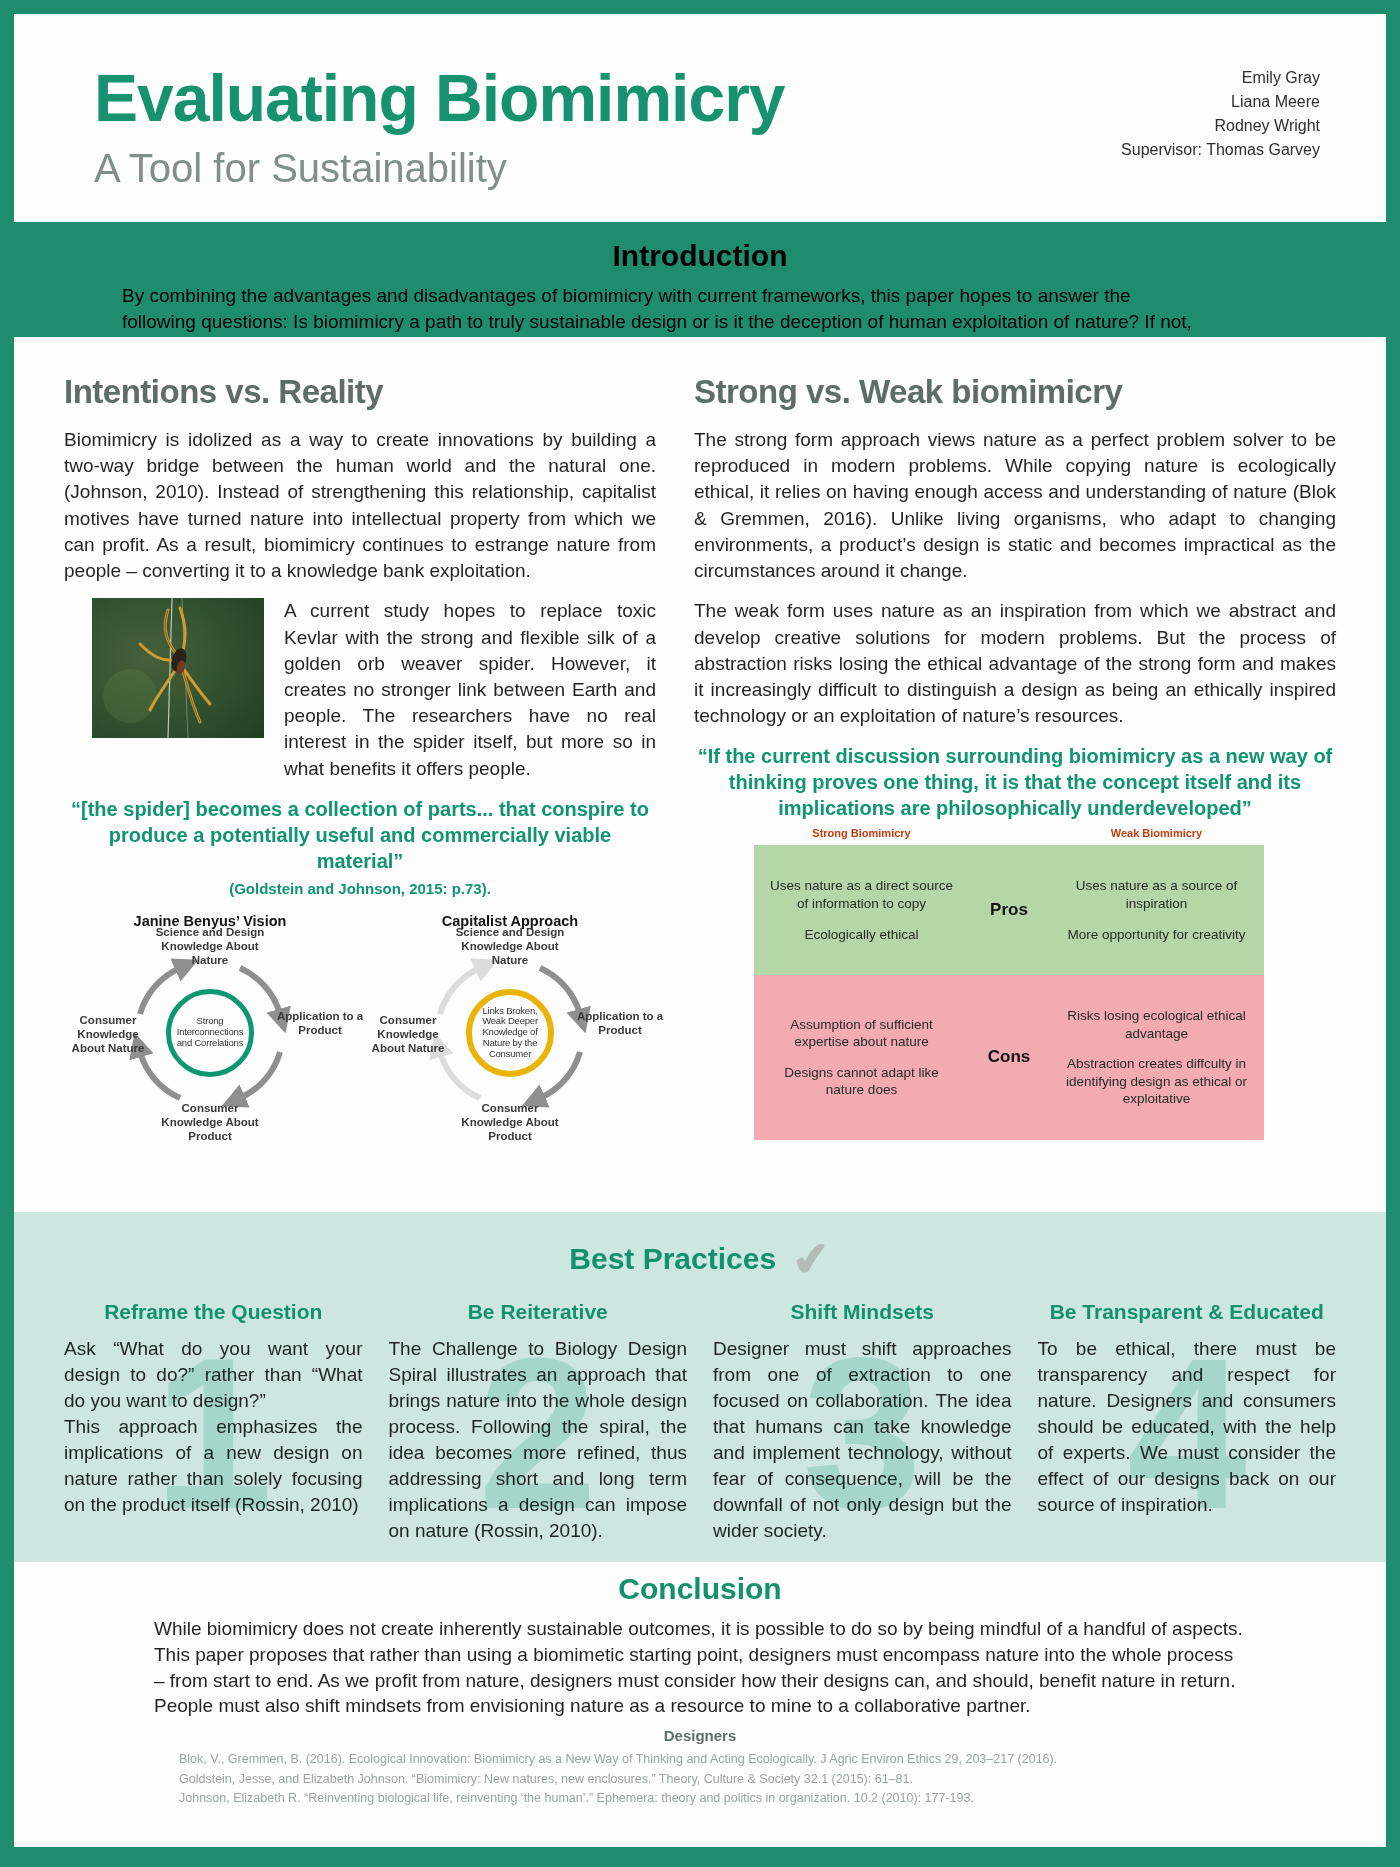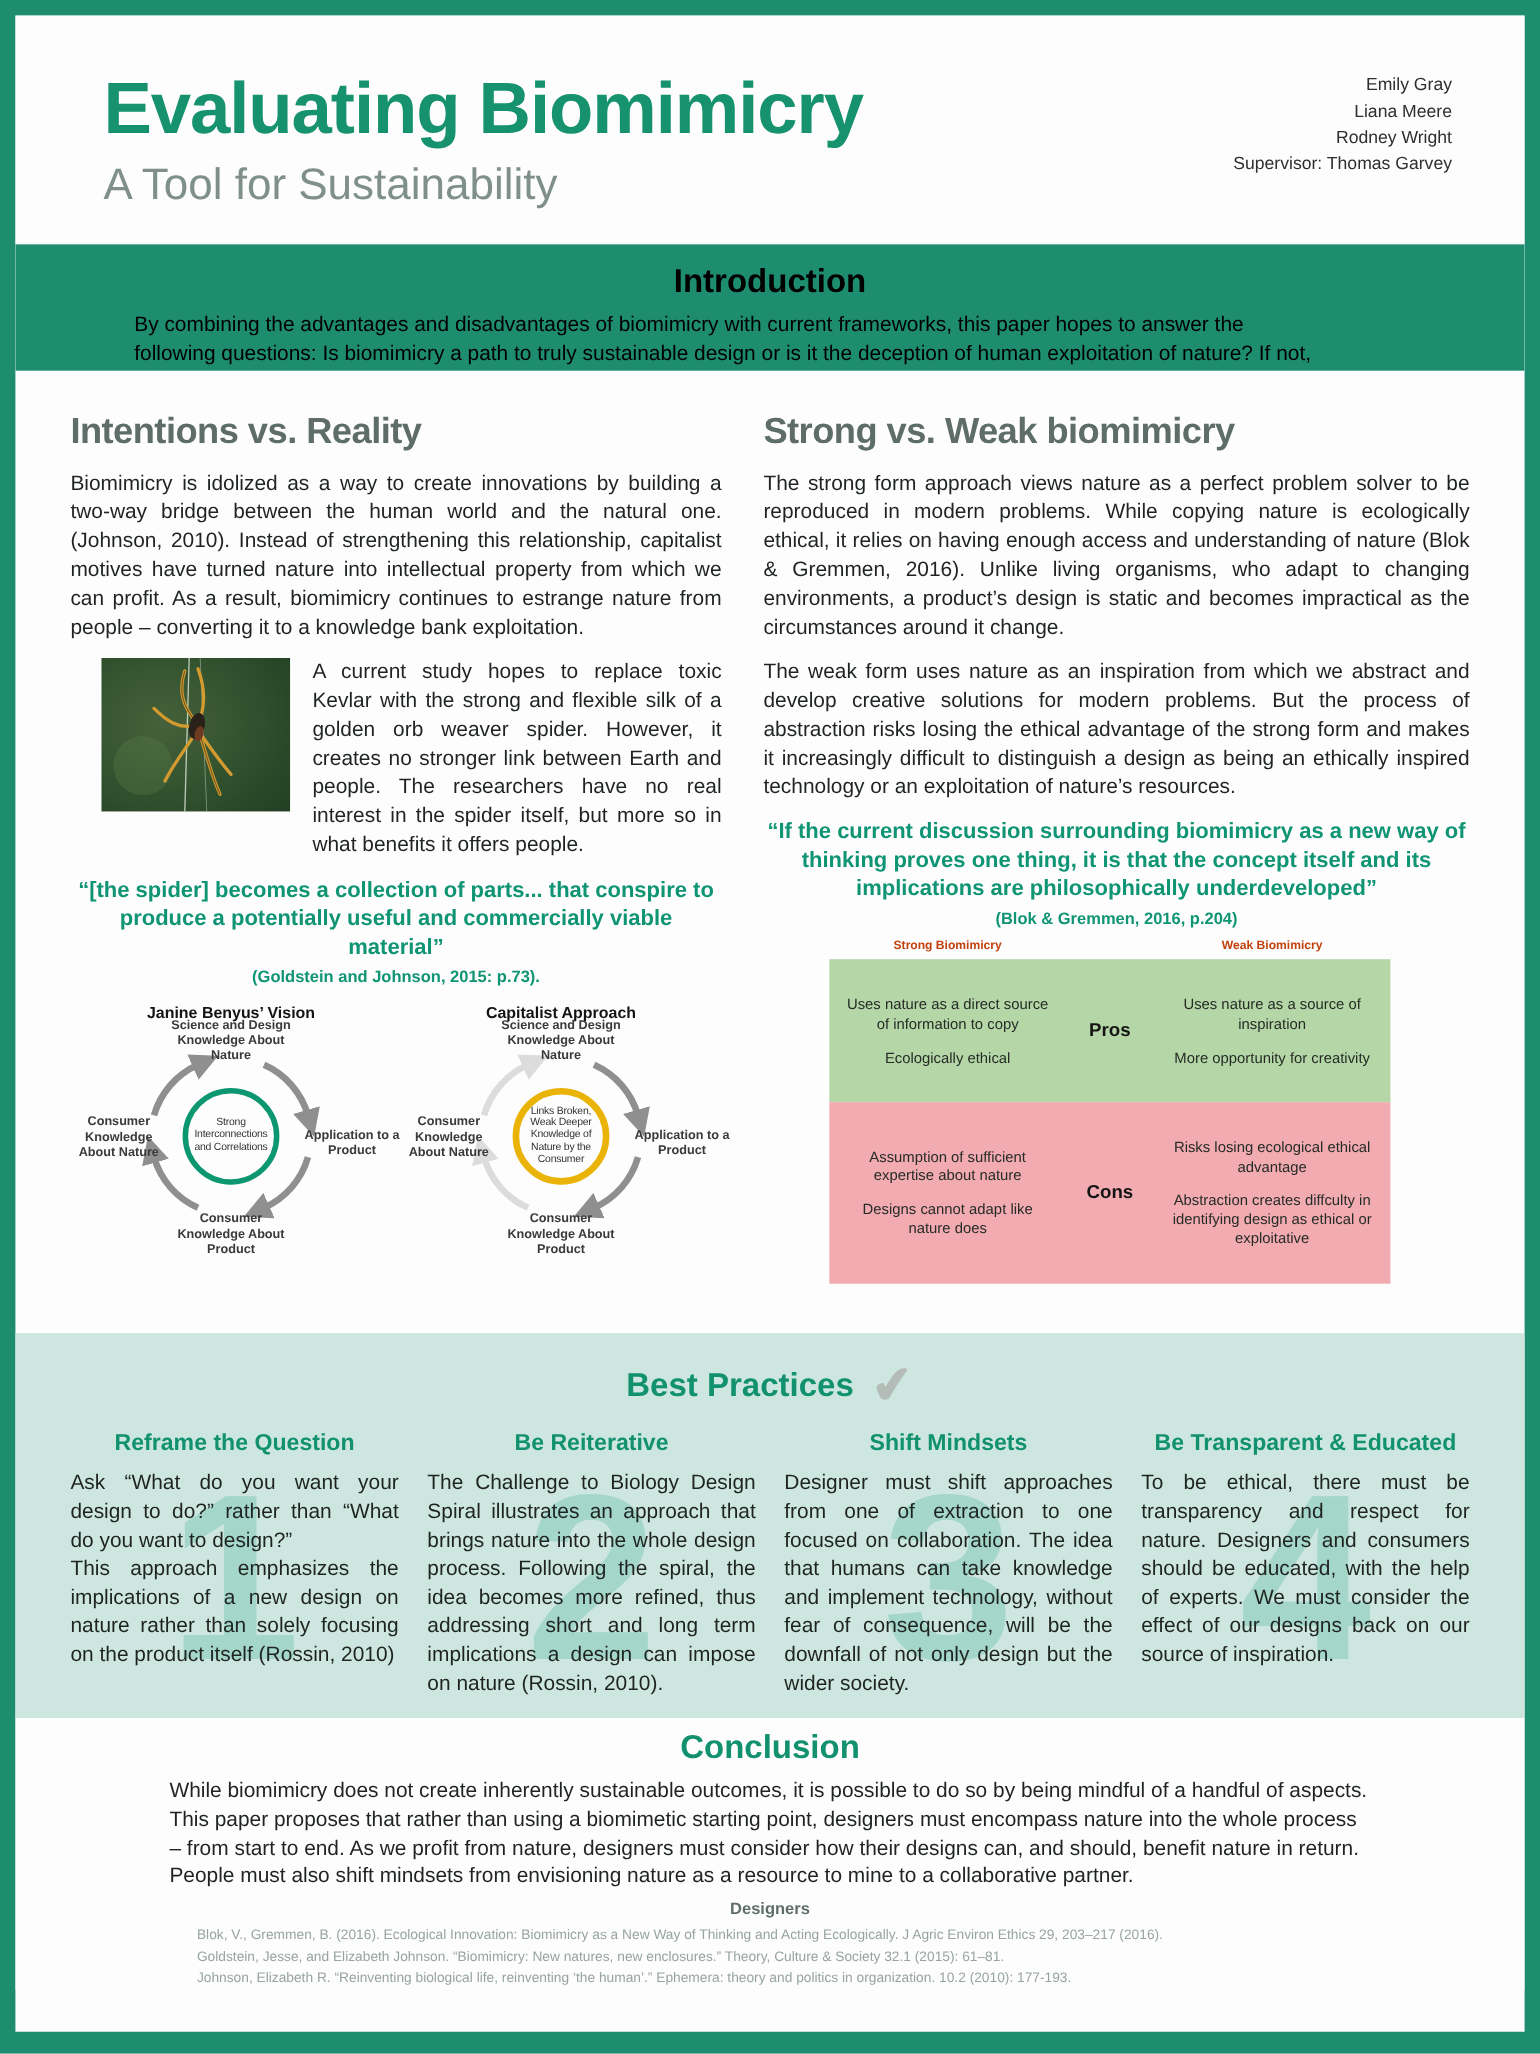--- a/index.html
+++ b/index.html
@@ -32,21 +32,21 @@
   .d-title{text-align:center;font-size:14.5px;font-weight:800;color:#141414;}
   .stage{position:relative;width:292px;height:212px;}
   .stage svg.arcs{position:absolute;left:0;top:0;}
   .ring{position:absolute;left:102px;top:60px;width:88px;height:88px;border-radius:50%;
     display:flex;align-items:center;justify-content:center;text-align:center;background:#fdfdfd;box-sizing:border-box;}
   .ring.green{border:5px solid #0c9770;}
   .ring.red{border:6px solid #eab308;}
   .ring span{font-size:9.5px;line-height:1.15;color:#333;letter-spacing:-0.2px;padding:0 5px;}
   .dlbl{position:absolute;text-align:center;font-size:11.5px;font-weight:700;line-height:1.22;color:#3a3a3a;}
   .dlbl.top{left:81px;top:-4px;width:130px;}
-  .dlbl.right{left:206px;top:96px;width:100px;}
+  .dlbl.right{left:206px;top:80px;width:100px;}
   .dlbl.bottom{left:94px;top:172px;width:104px;}
   .dlbl.left{left:-4px;top:84px;width:96px;}
   
   .cmp{margin:6px 0 0 60px;width:510px;font-size:13.5px;}
   .cmp-head{display:flex;margin-bottom:6px;font-size:11px;font-weight:800;color:#c2410c;}
   .cmp-head .hcell{flex:1;text-align:center;}
   .cmp-head .hspacer{width:80px;}
   .cmp-row{display:flex;min-height:112px;}
   .cmp-row.pros{background:#b5d7a7;}
   .cmp-row.cons{background:#f1abb1;}
@@ -194,21 +194,20 @@
         </div>
 
       </div>
     </div>
 
     <div class="col-r">
       <h2 class="sec">Strong vs. Weak biomimicry</h2>
       <p class="body">The strong form approach views nature as a perfect problem solver to be reproduced in modern problems. While copying nature is ecologically ethical, it relies on having enough access and understanding of nature (Blok &amp; Gremmen, 2016). Unlike living organisms, who adapt to changing environments, a product’s design is static and becomes impractical as the circumstances around it change.</p>
       <p class="body">The weak form uses nature as an inspiration from which we abstract and develop creative solutions for modern problems. But the process of abstraction risks losing the ethical advantage of the strong form and makes it increasingly difficult to distinguish a design as being an ethically inspired technology or an exploitation of nature’s resources.</p>
       <div class="quote">“If the current discussion surrounding biomimicry as a new way of thinking proves one thing, it is that the concept itself and its implications are philosophically underdeveloped”</div>
-      <div class="quote-attr">(Blok &amp; Gremmen, 2016, p.204)</div>
 
       <div class="cmp">
         <div class="cmp-head">
           <div class="hcell">Strong Biomimicry</div>
           <div class="hspacer"></div>
           <div class="hcell">Weak Biomimicry</div>
         </div>
         <div class="cmp-row pros">
           <div class="cmp-cell">
             <div>Uses nature as a direct source of information to copy</div>

